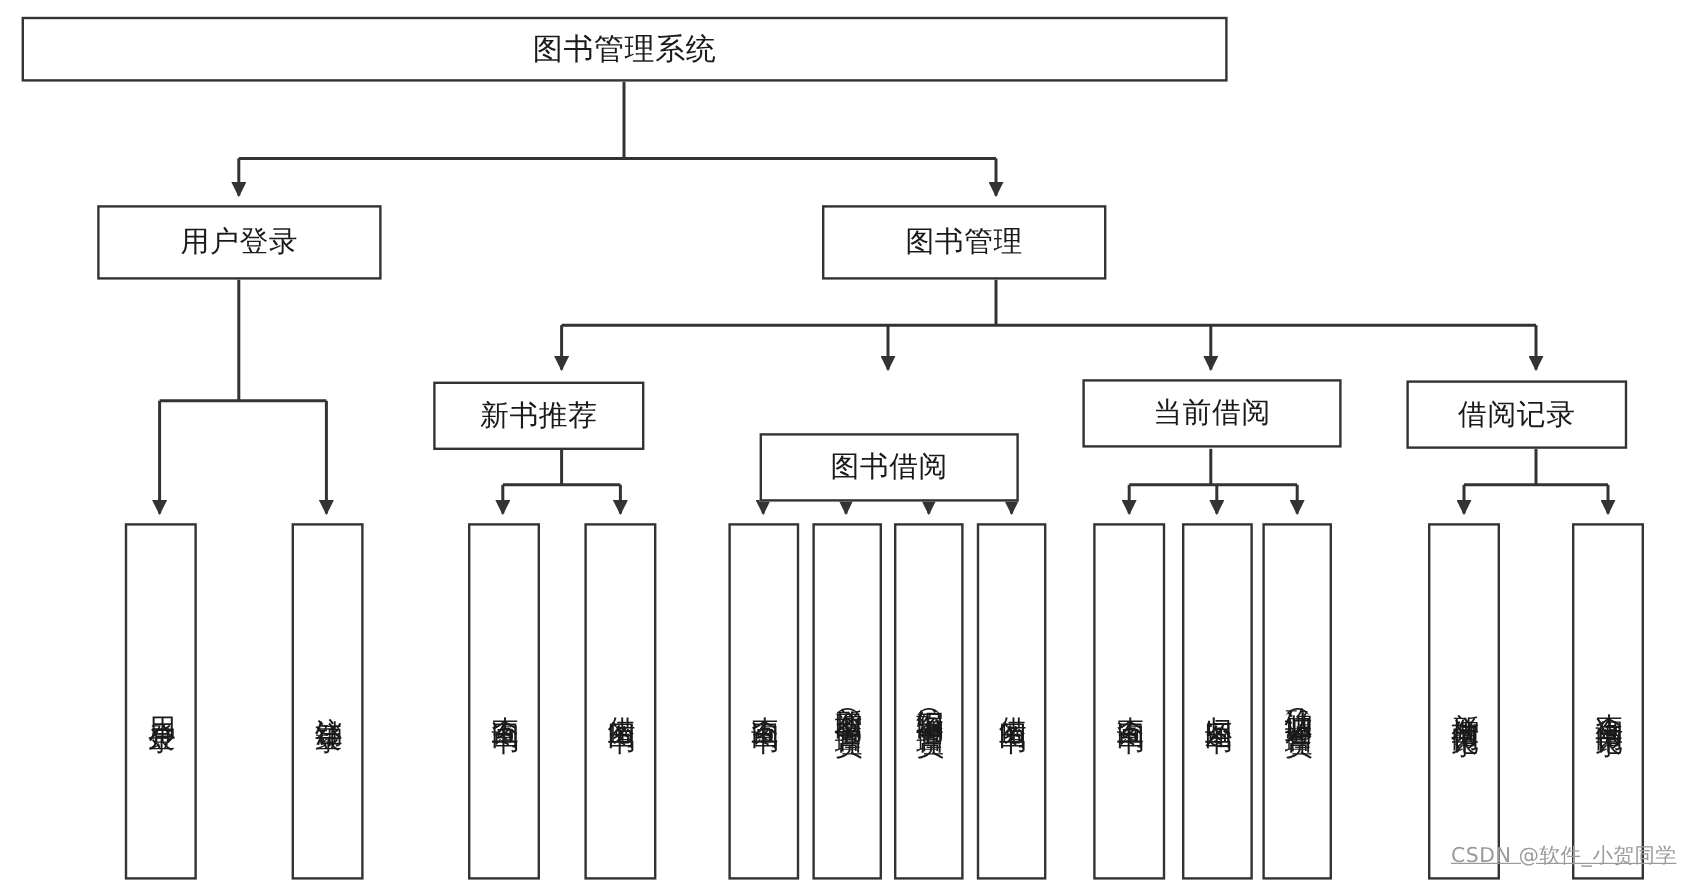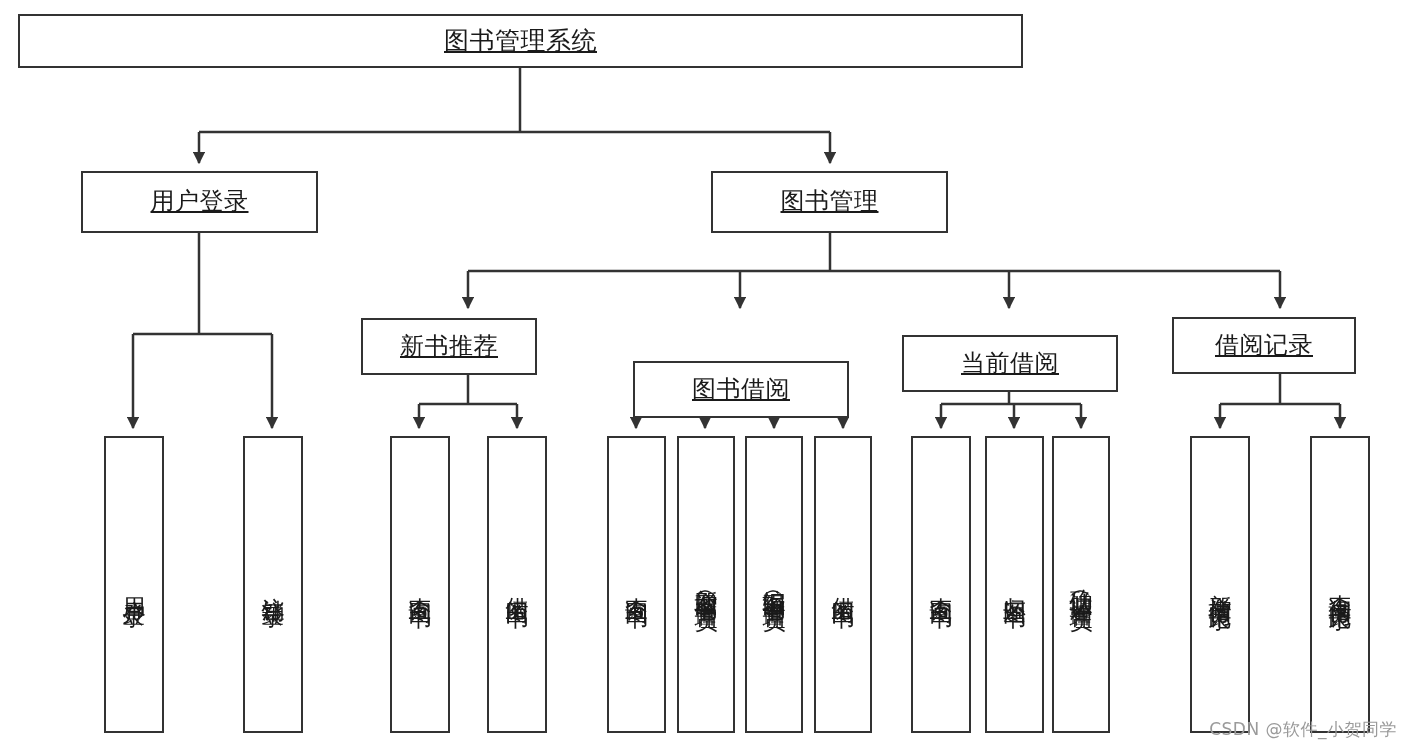--- a/index.html
+++ b/index.html
@@ -30,43 +30,43 @@
     display: flex;
     align-items: center;
     justify-content: center;
     color: #1a1a1a;
     z-index: 2;
   }
   .node-h {
     font-size: 24px;
     line-height: 1.15;
     letter-spacing: 0.5px;
-    text-decoration: underline;
   }
   .node-v {
     writing-mode: vertical-rl;
     text-orientation: upright;
     font-size: 23px;
     line-height: 1.35;
     letter-spacing: 3px;
     padding: 6px 0;
     white-space: nowrap;
     justify-content: center;
     align-items: center;
   }
   #root-node { font-size: 25px; }
   #watermark {
     position: absolute;
     right: 8px;
-    bottom: 6px;
+    bottom: 23px;
     font-size: 17px;
     color: #9a9a9a;
     letter-spacing: 0.5px;
     z-index: 5;
     white-space: nowrap;
+    text-decoration: underline;
   }
 </style>
 </head>
 <body>
 
 <div id="diagram">
 
   <svg id="edges" viewBox="0 0 1405 747" width="1405" height="747">
     <defs>
       <marker id="arrow" viewBox="0 0 10 10" refX="9" refY="5" markerWidth="5" markerHeight="5" orient="auto-start-reverse">
@@ -117,31 +117,31 @@
     </g>
   </svg>
 
   <div class="node node-h" id="root-node" style="left:18px; top:14px; width:1005px; height:54px;">
     <span>图书管理系统</span>
   </div>
 
   <div class="node node-h" style="left:81px; top:171px; width:237px; height:62px;">
     <span>用户登录</span>
   </div>
-  <div class="node node-h" style="left:711px; top:171px; width:237px; height:62px;">
+  <div class="node node-h" style="left:685px; top:171px; width:237px; height:62px;">
     <span>图书管理</span>
   </div>
 
   <div class="node node-h" style="left:361px; top:318px; width:176px; height:57px;">
     <span>新书推荐</span>
   </div>
   <div class="node node-h" style="left:633px; top:317px; width:216px; height:57px;margin-top:44px;">
     <span>图书借阅</span>
   </div>
-  <div class="node node-h" style="left:902px; top:335px; width:216px; height:57px;">
+  <div class="node node-h" style="left:902px; top:316px; width:216px; height:57px;">
     <span>当前借阅</span>
   </div>
   <div class="node node-h" style="left:1172px; top:317px; width:184px; height:57px;">
     <span>借阅记录</span>
   </div>
 
   <div class="node node-v" style="left:104px; top:436px; width:60px; height:297px;">
     <span>用户登录</span>
   </div>
   <div class="node node-v" style="left:243px; top:436px; width:60px; height:297px;">

